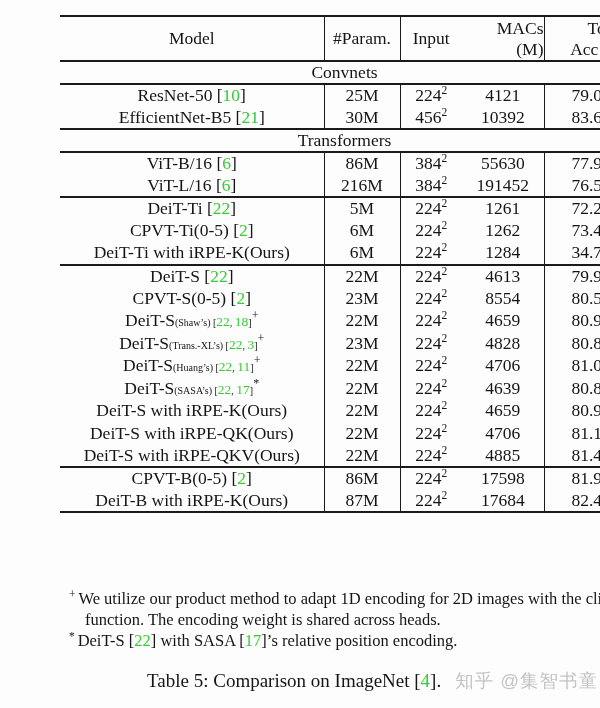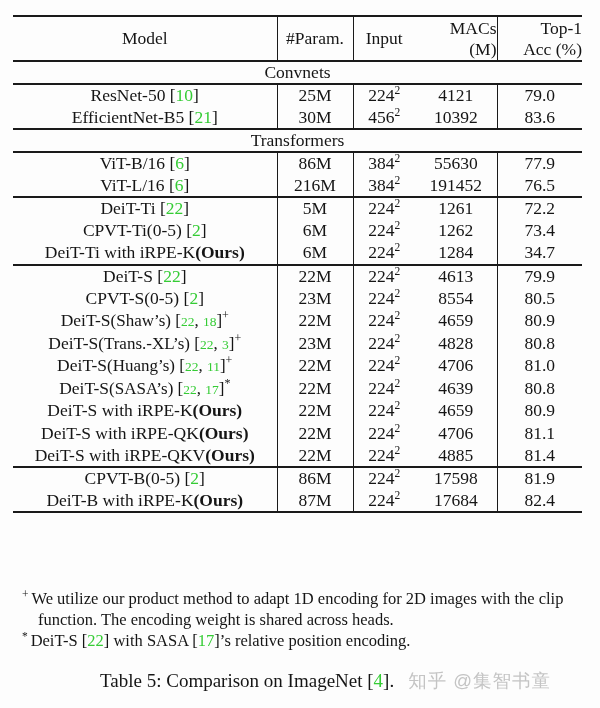--- a/index.html
+++ b/index.html
@@ -1,21 +1,21 @@
 <!DOCTYPE html>
 <html style="--cite: #35cc35; --wm: #c4c4c4;"><head>
 <meta charset="utf-8">
 <style>
   html,body{margin:0;padding:0;}
   body{
     width:600px;height:708px;background:#fdfdfd;color:#151515;
     font-family:"Liberation Serif","DejaVu Serif",serif;
     position:relative;overflow:hidden;
   }
-  .page{position:absolute;inset:0;}
+  .page{position:absolute;inset:0;margin-left:47px;}
   table.cmp{
     position:absolute;left:13px;top:15px;width:569px;
     border-collapse:collapse;table-layout:fixed;
     border-top:2.2px solid #1a1a1a;
     font-size:17.5px;
   }
   col.c-model{width:264px;}
   col.c-params{width:76px;}
   col.c-input{width:62px;}
   col.c-macs{width:82px;}
@@ -24,22 +24,22 @@
   thead tr{height:45px;border-bottom:2.2px solid #1a1a1a;}
   thead .two-line{line-height:1.15;text-align:right;}
   tbody tr{height:22.5px;}
   tr.section-row{height:21px;border-bottom:2px solid #1a1a1a;}
   tr.group-end{border-bottom:2px solid #1a1a1a;}
   .vr{border-right:1.4px solid #1a1a1a;}
   sup{font-size:0.62em;line-height:0;}
   sup.exp{font-size:11.5px;}
   .sg-c{color:var(--cite);}
   .sg-cs{color:var(--cite);font-size:13.5px;}
-  .sg-sm{font-size:17px;text-align:center;}
-  .sg-b{font-weight:bold;text-align:right;}
+  .sg-sm{font-size:10px;text-align:center;}
+  .sg-b{font-weight:normal;text-align:right;}
   sup.sg-sup{font-size:12px;}
   .footnotes{
     position:absolute;left:22px;top:588px;width:552px;
     font-size:16.5px;line-height:1.28;
   }
   .footnote{padding-left:16px;text-indent:-16px;}
   .footnote sup.marker{font-size:11.5px;}
   .caption-row{
     position:absolute;left:0;top:668px;width:532px;
     padding-left:100px;box-sizing:border-box;

